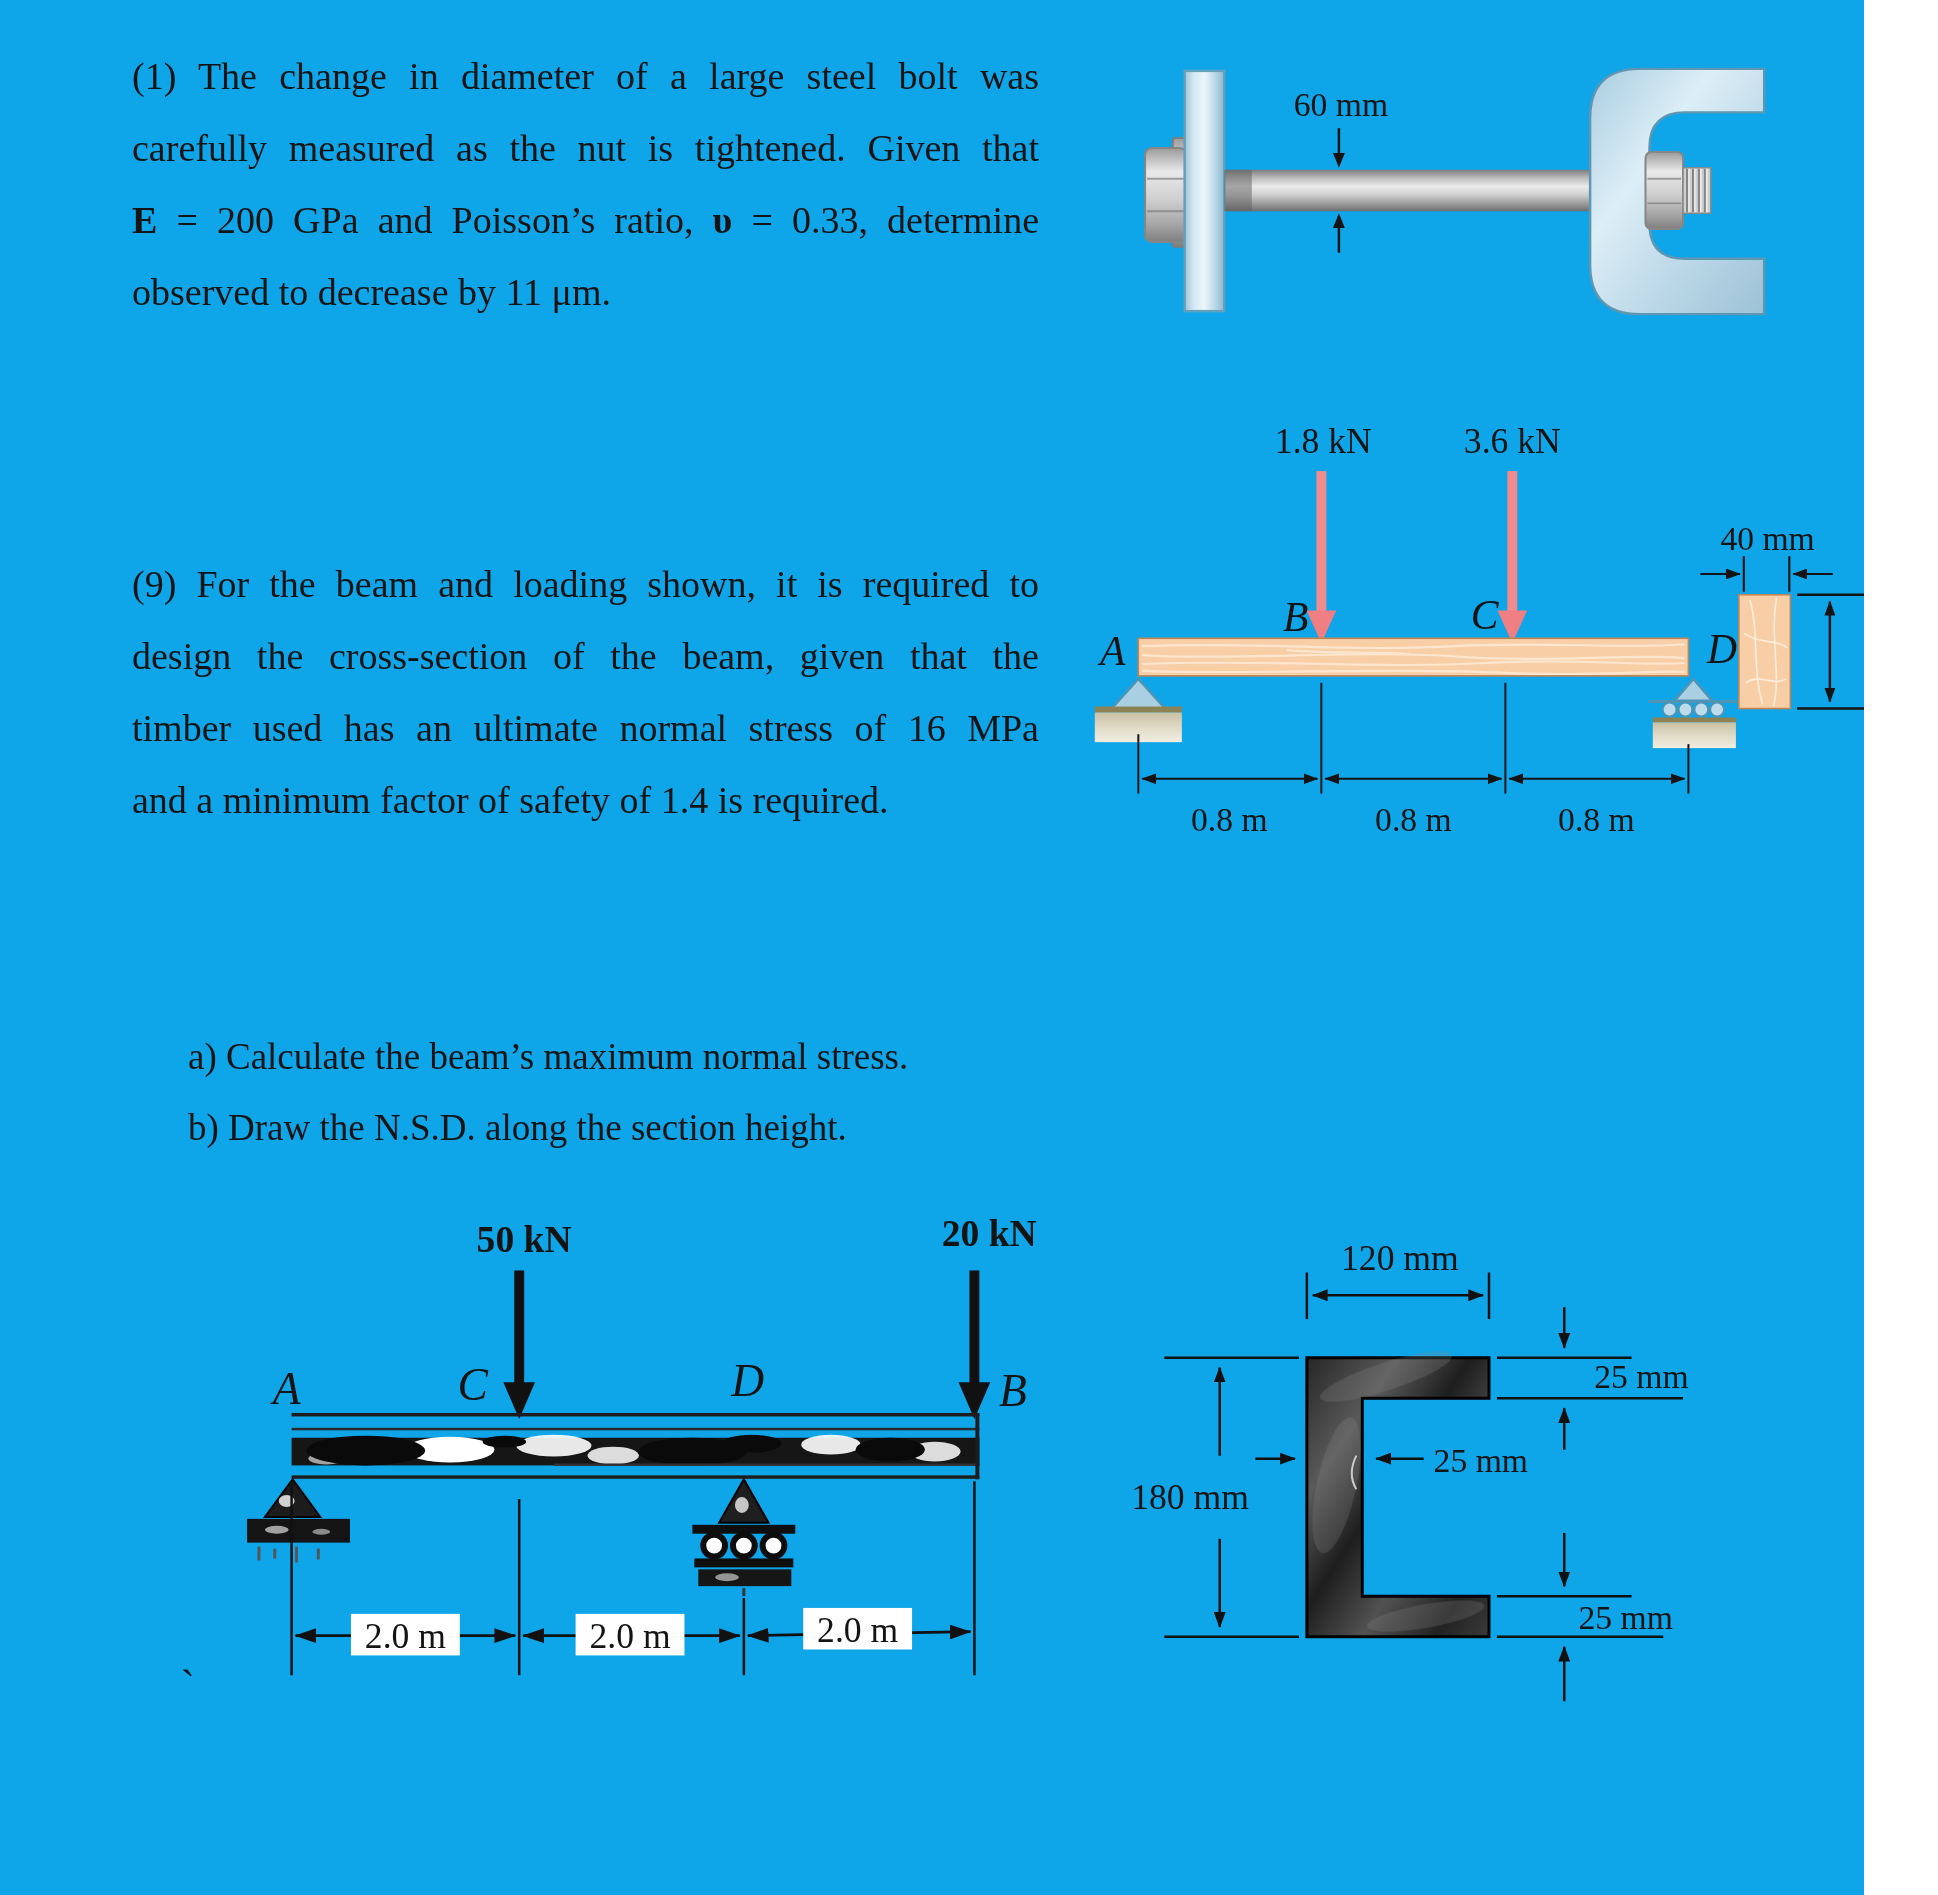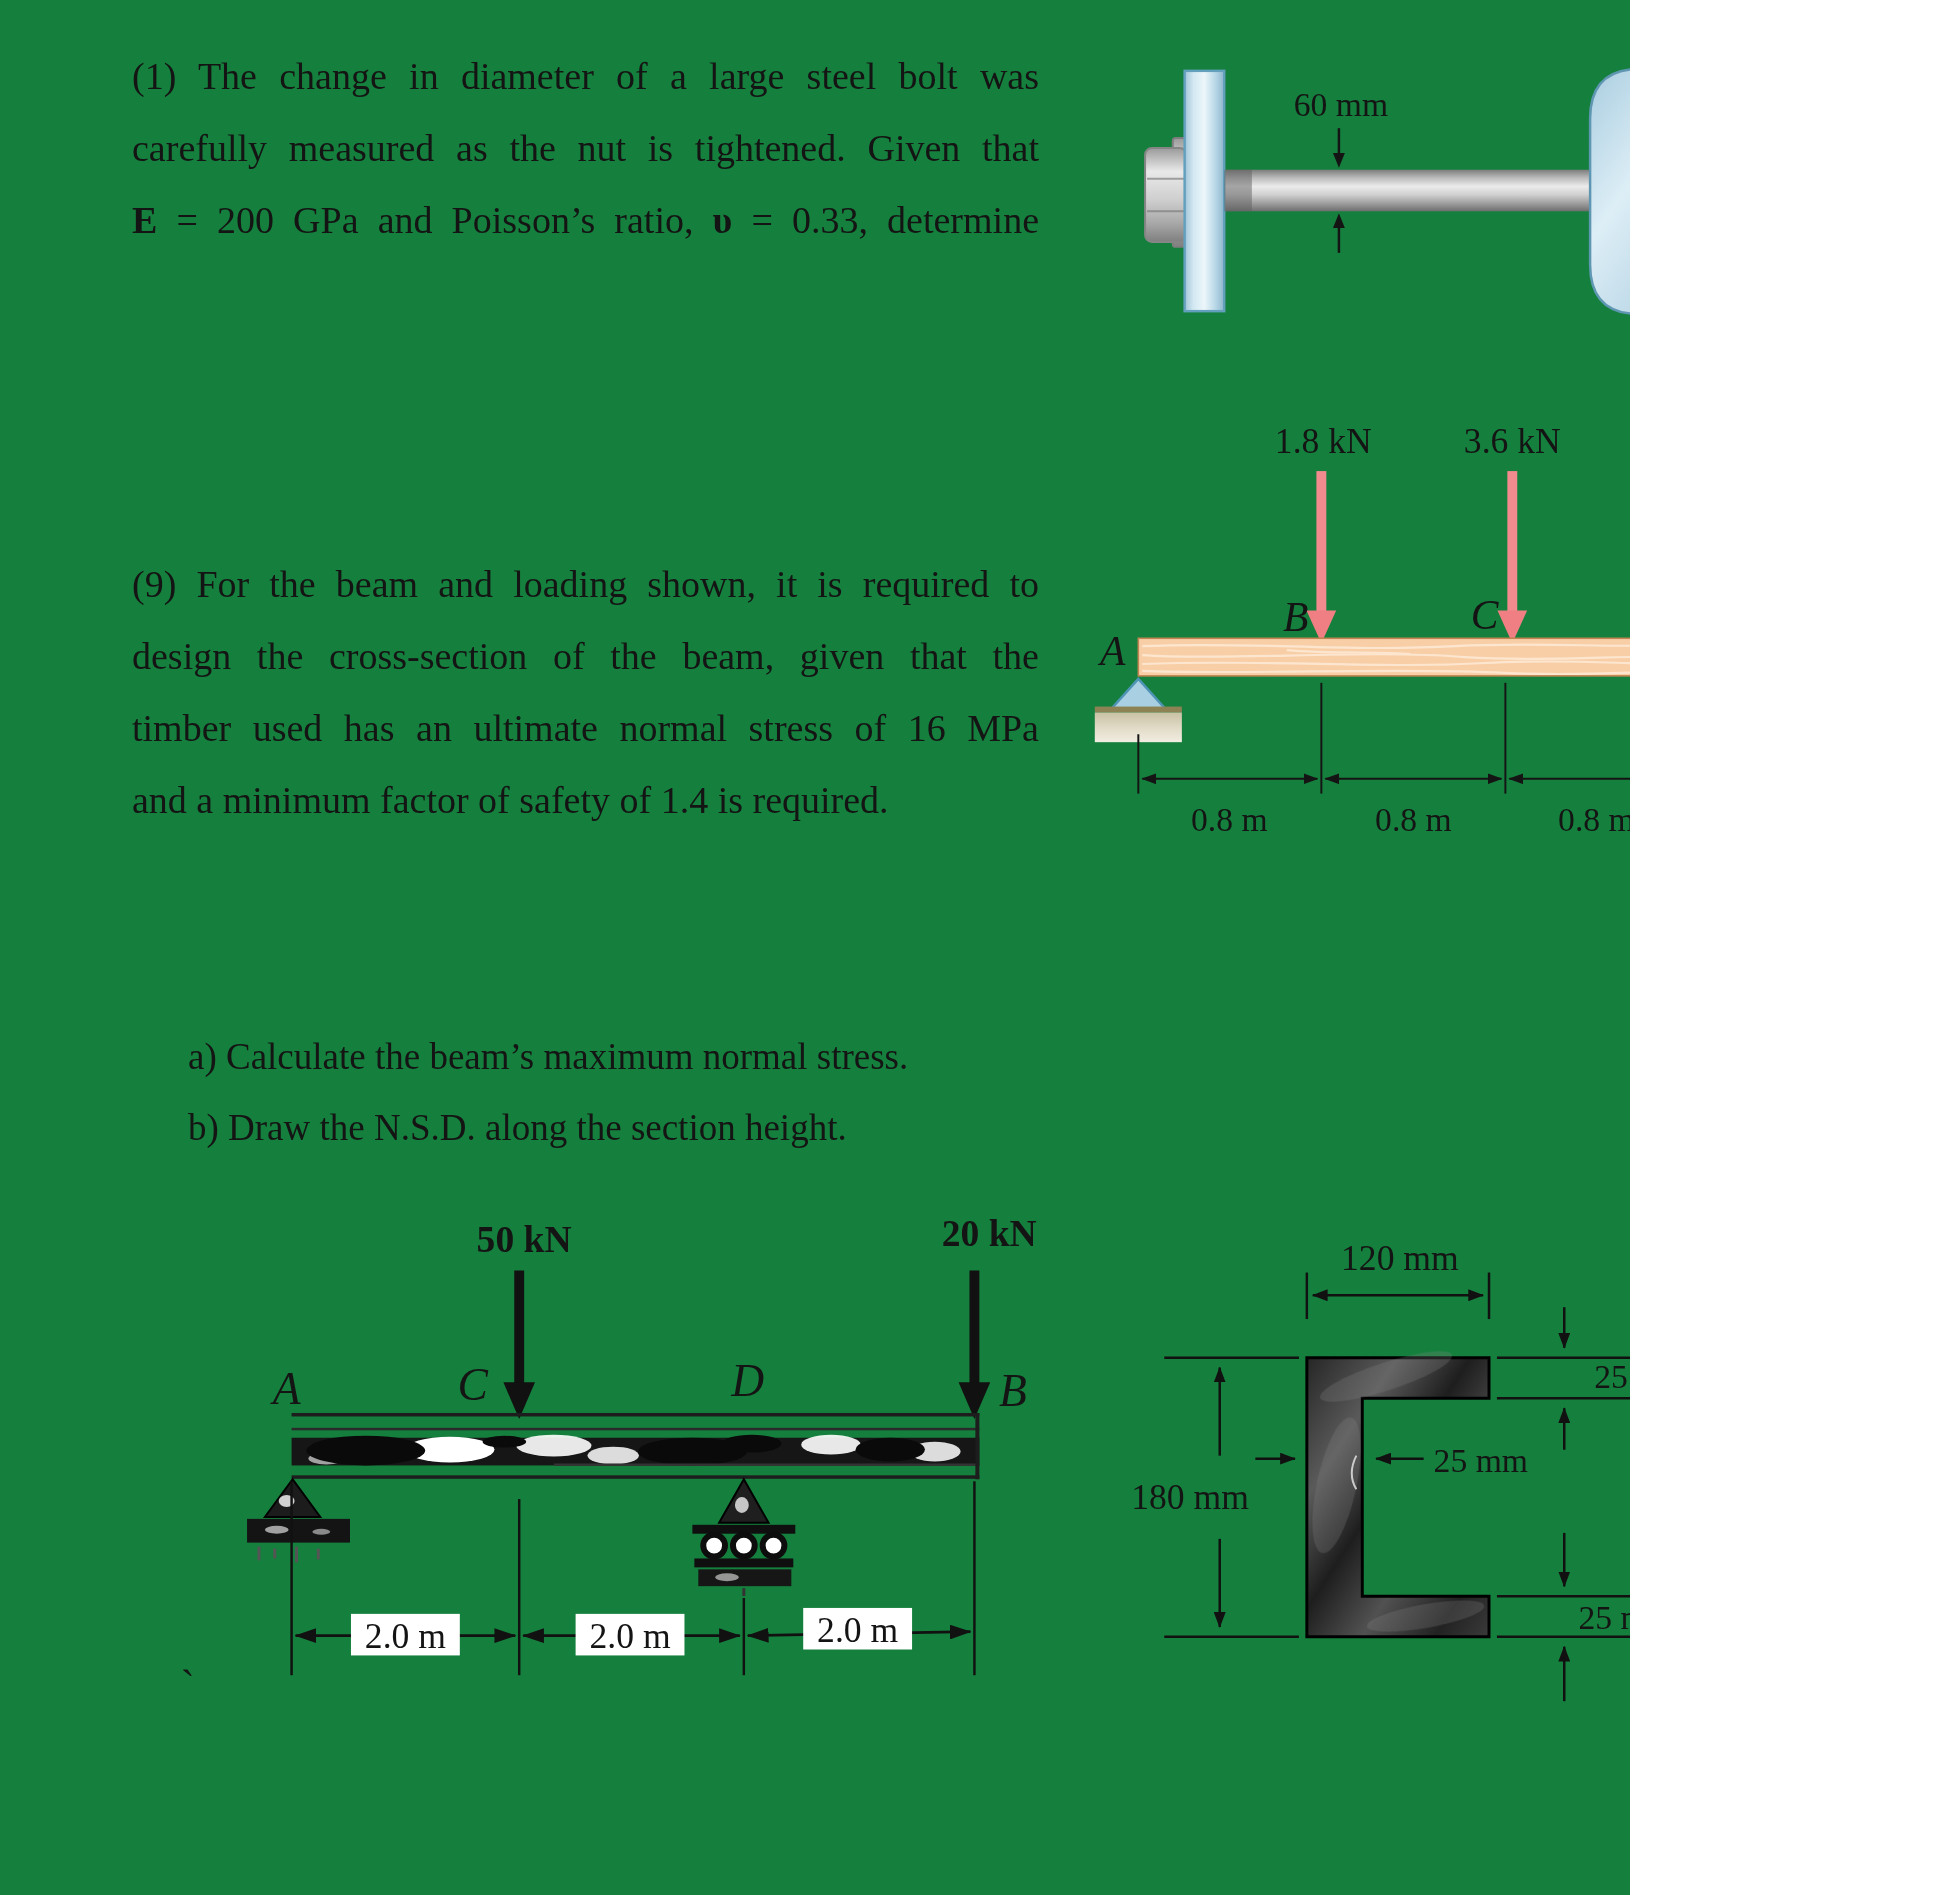--- a/index.html
+++ b/index.html
@@ -1,34 +1,35 @@
 <!DOCTYPE html>
 <html><head>
 <meta charset="utf-8">
 <style>
   html,body{margin:0;padding:0;background:#ffffff;}
-  .page{position:relative;width:1630px;height:1896px;background:#15803d;overflow:hidden;
+  .page{position:relative;width:1864px;height:1896px;background:#0ea5e9;overflow:hidden;
         font-family:"Liberation Serif",serif;color:#141414;}
   .tblock{position:absolute;font-size:38px;color:#141414;}
   .pline{height:72px;line-height:72px;}
   .just{text-align:justify;text-align-last:justify;}
   .b{font-weight:bold;}
   .fig{position:absolute;}
   svg text{font-family:"Liberation Serif",serif;fill:#141414;}
   .p3line{position:absolute;font-size:38px;line-height:46px;white-space:nowrap;color:#141414;}
 </style>
 </head>
 <body>
 
 <div class="page">
 
   <div class="tblock" style="left:132px;top:40px;width:907px;">
     <div class="pline just">(1) The change in diameter of a large steel bolt was</div>
     <div class="pline just">carefully measured as the nut is tightened. Given that</div>
     <div class="pline just"><span class="b">E</span><span> = 200 GPa and Poisson’s ratio, </span><span class="b">υ</span><span> = 0.33, determine</span></div>
+    <div class="pline">observed to decrease by 11 μm.</div>
   </div>
 
   <div class="tblock" style="left:132px;top:548px;width:907px;">
     <div class="pline just">(9) For the beam and loading shown, it is required to</div>
     <div class="pline just">design the cross-section of the beam, given that the</div>
     <div class="pline just">timber used has an ultimate normal stress of 16 MPa</div>
     <div class="pline">and a minimum factor of safety of 1.4 is required.</div>
   </div>
 
   <div class="p3line" style="left:188px;top:1034px;font-size:37px;">a) Calculate the beam’s maximum normal stress.</div>

